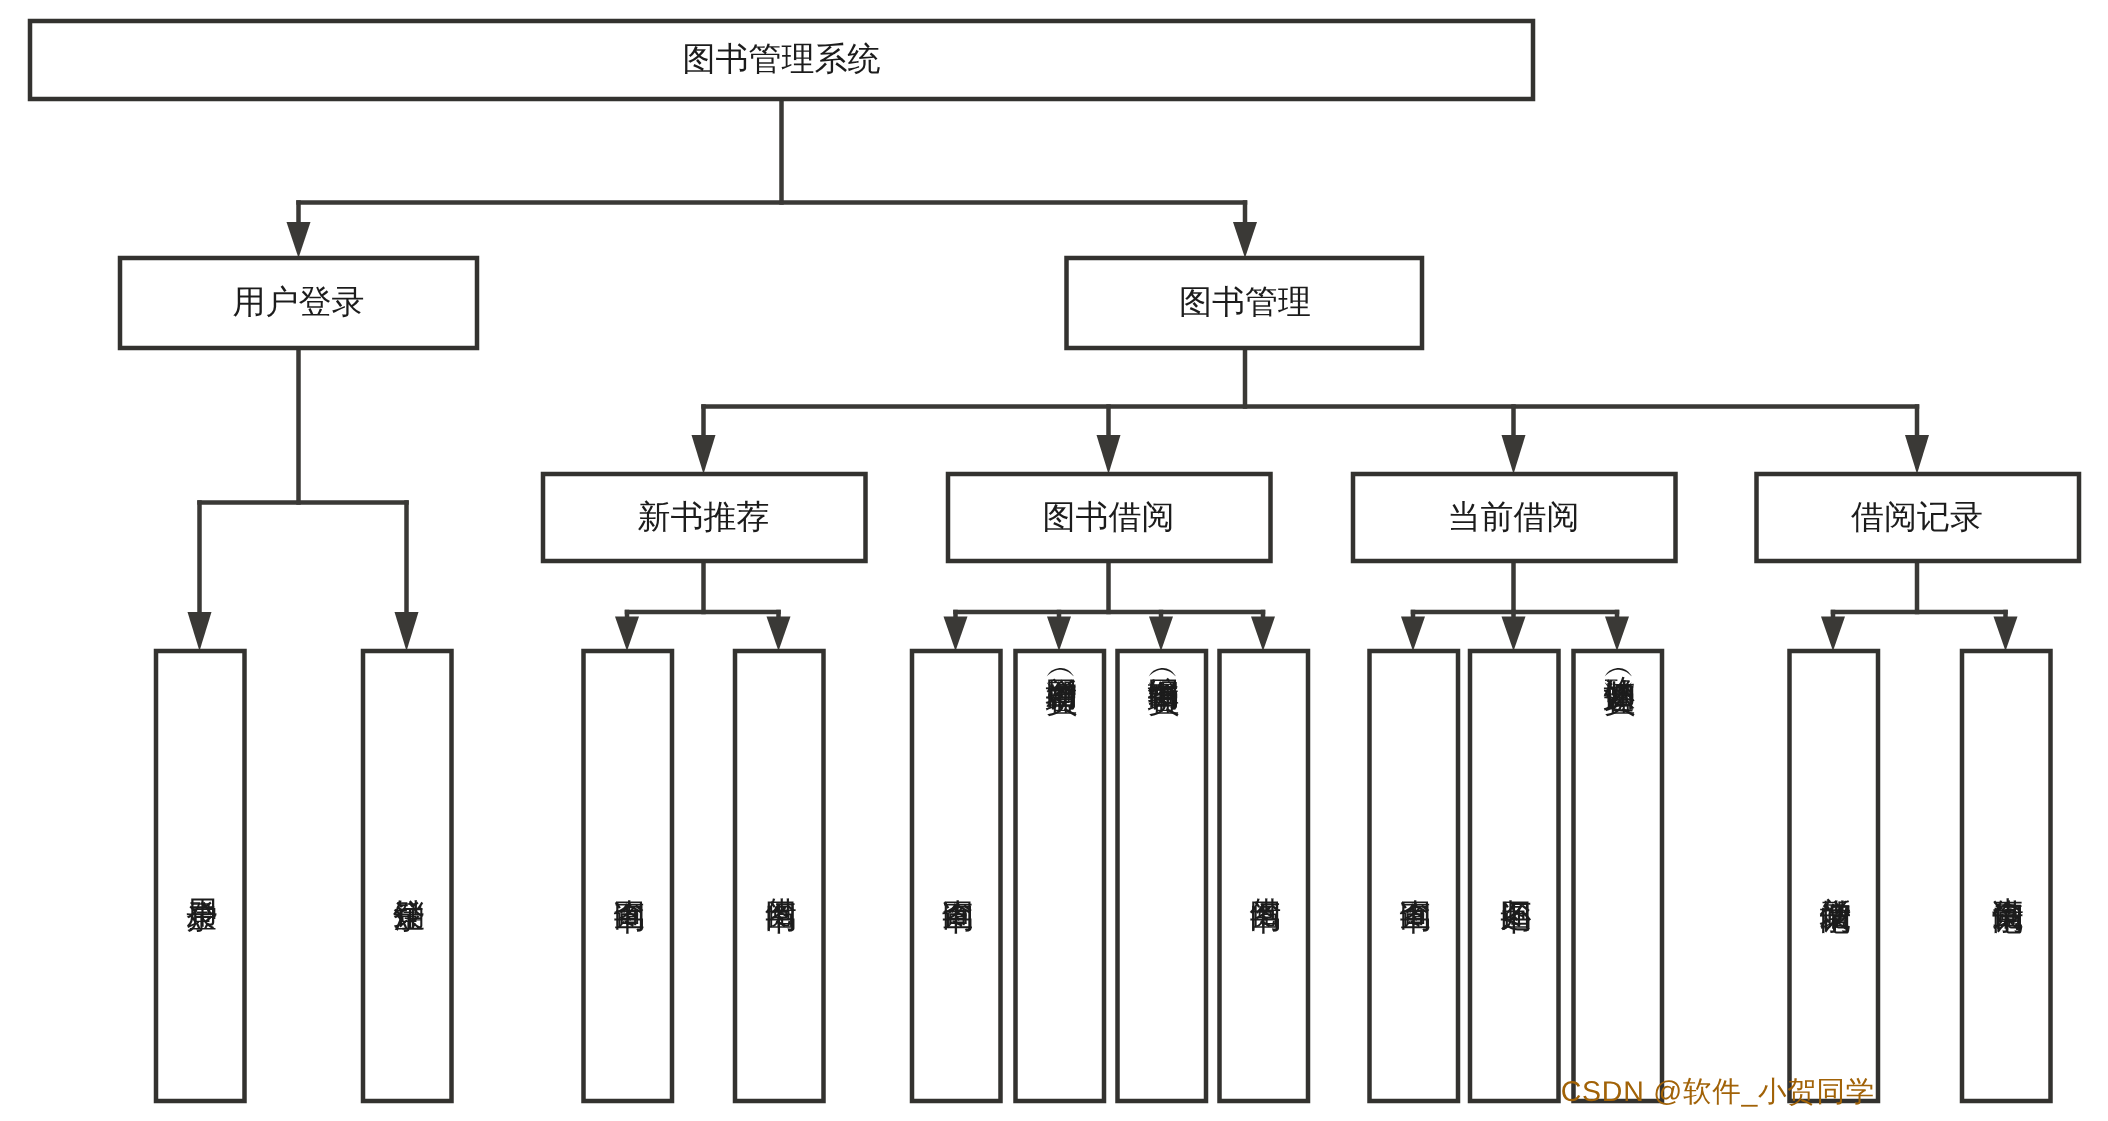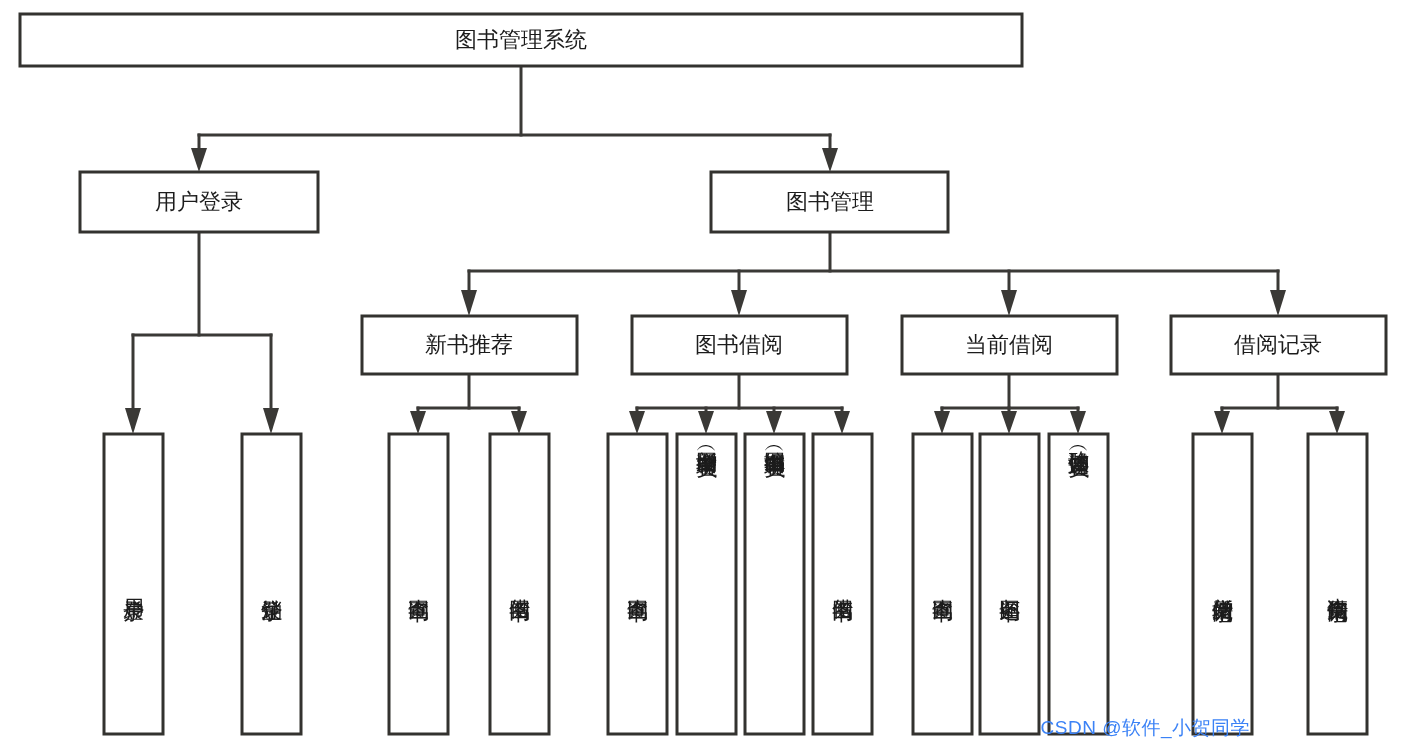--- a/index.html
+++ b/index.html
@@ -64,21 +64,21 @@
     letter-spacing: 1px;
     color: #1c1c1c;
     white-space: nowrap;
   }
   .watermark {
     position: absolute;
     right: 8px;
     bottom: 6px;
     font-family: "Liberation Sans", "DejaVu Sans", sans-serif;
     font-size: 19px;
-    color: #3b82f6;
+    color: #a16207;
     letter-spacing: 0.5px;
     white-space: nowrap;
   }
 </style>
 </head>
 <body>
 
 <div id="diagram-root">
 
   <svg id="flowchart" viewBox="0 0 1405 747">

